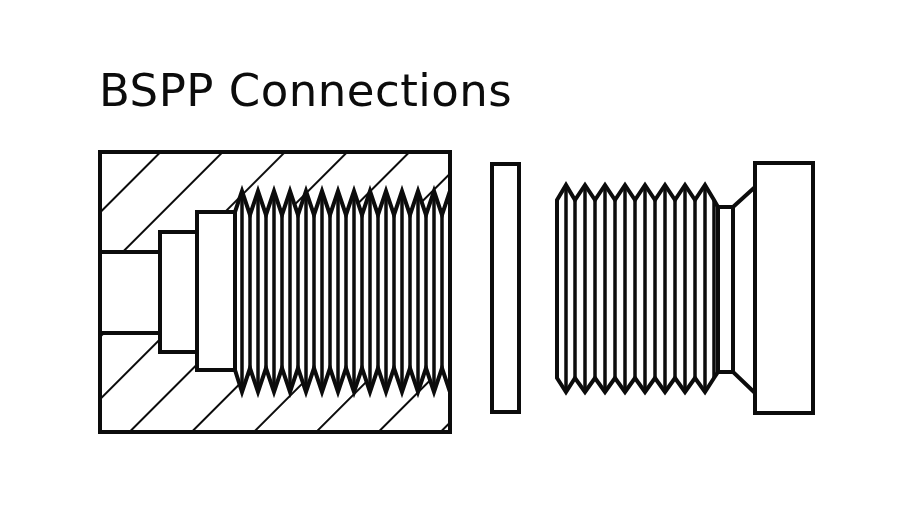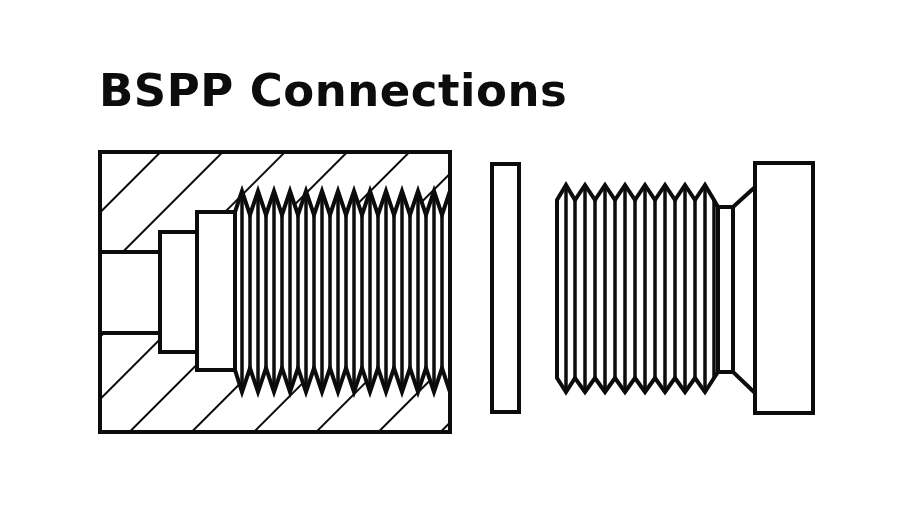--- a/index.html
+++ b/index.html
@@ -1,20 +1,20 @@
 <!DOCTYPE html>
 <html><head>
 <meta charset="utf-8">
 <style>
   html, body { margin: 0; padding: 0; background: #ffffff; }
   body { width: 907px; height: 510px; position: relative; overflow: hidden; }
   .title {
     position: absolute; left: 99px; top: 68px;
     font-family: "DejaVu Sans", sans-serif;
-    font-size: 45px; font-weight: bold; color: #0c0c0c;
+    font-size: 45px; font-weight: normal; color: #0c0c0c;
     letter-spacing: 0.5px; line-height: 1; white-space: nowrap;
   }
   svg.diagram { position: absolute; left: 0; top: 0; }
 </style>
 </head>
 <body>
 
 <div class="title">BSPP Connections</div>
 
 <svg class="diagram" width="907" height="510" viewBox="0 0 907 510">

